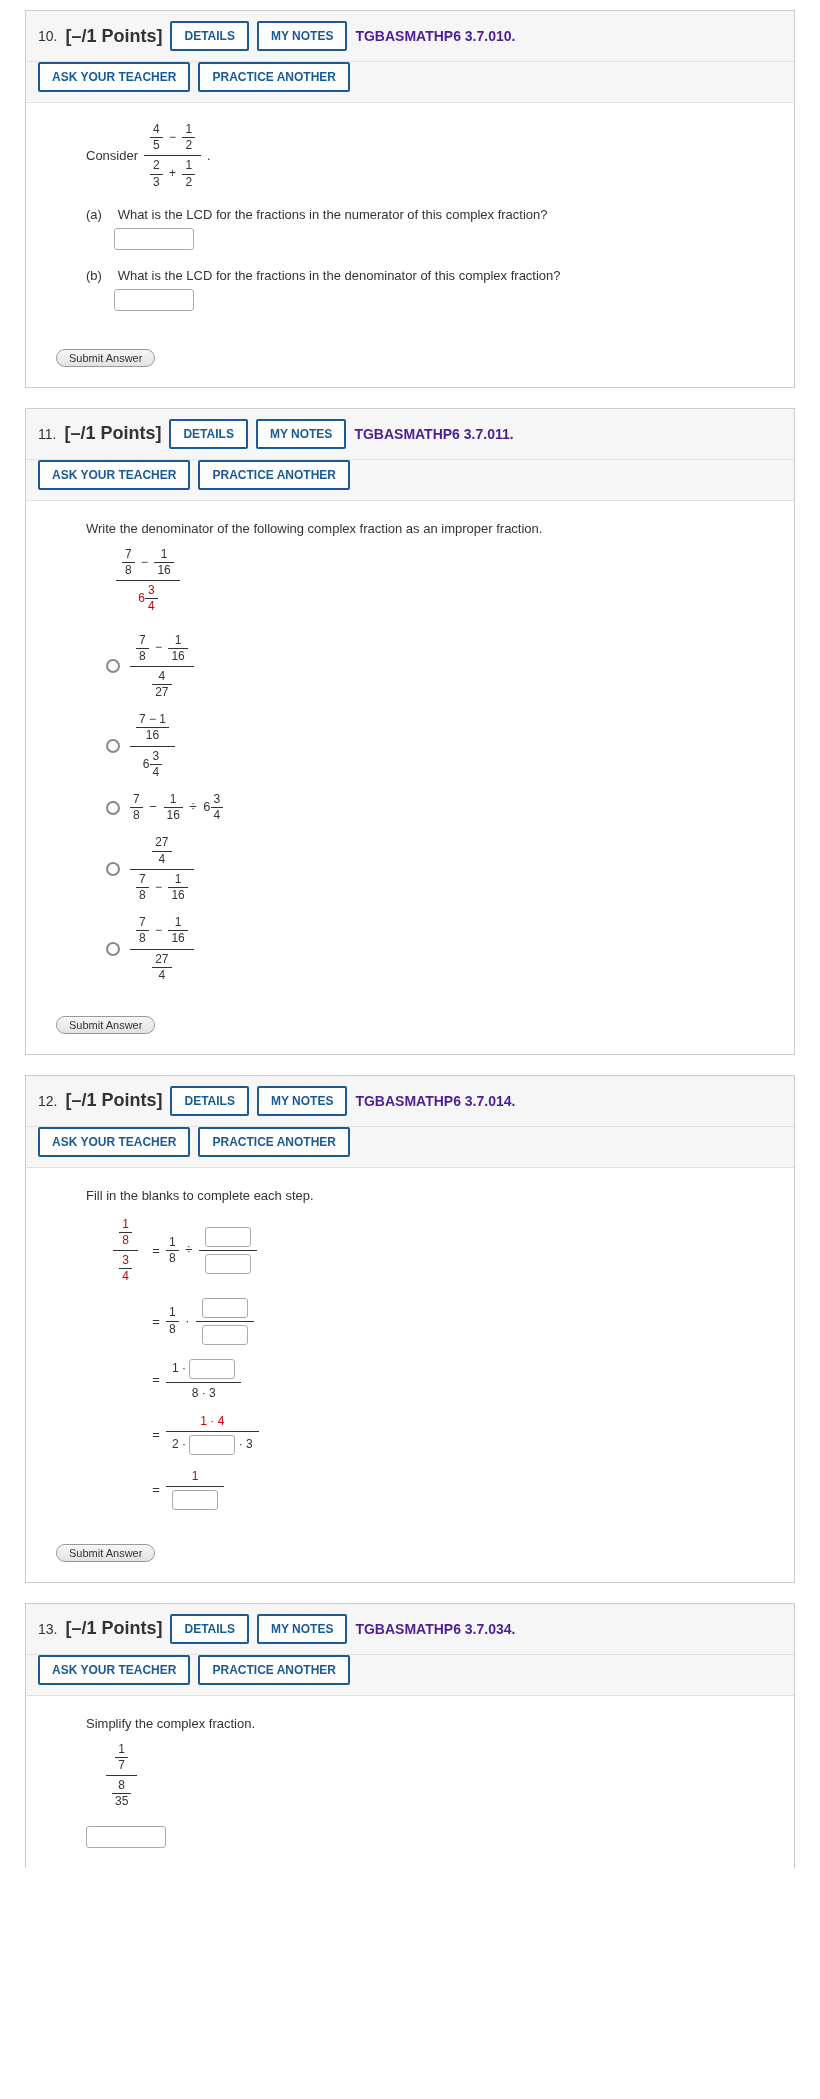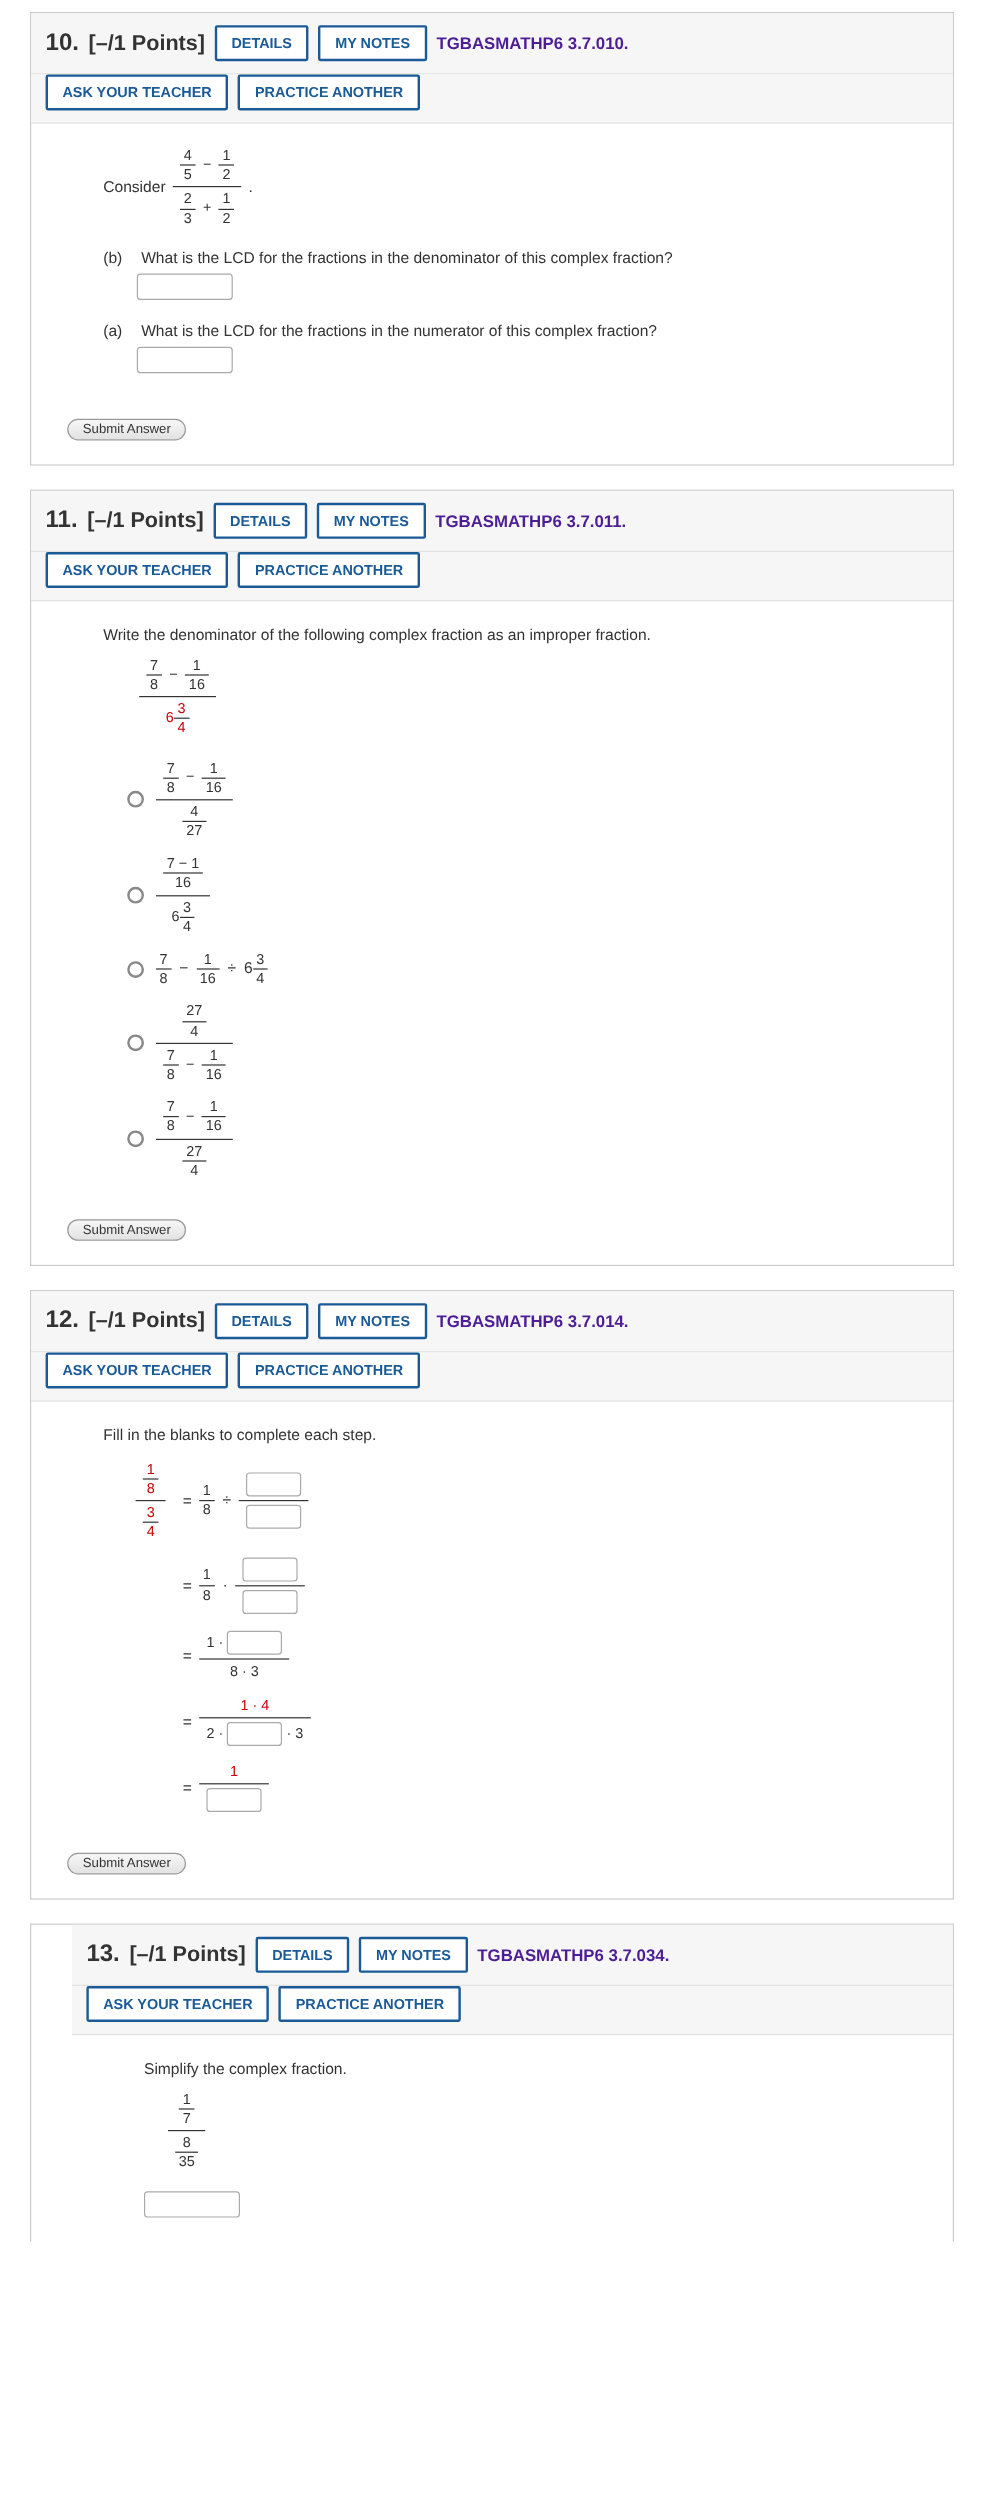--- a/index.html
+++ b/index.html
@@ -1,19 +1,19 @@
 <!DOCTYPE html>
 <html><head>
 <meta charset="utf-8">
 <style>
   * { box-sizing: border-box; margin: 0; padding: 0; }
   body { font-family: Arial, Helvetica, sans-serif; font-size: 13px; color: #333; background: #fff; width: 820px; padding: 10px 25px 40px 25px; }
   .question { border: 1px solid #ccc; margin-bottom: 20px; background: #fff; }
   .q-header { background: #f6f6f6; padding: 10px 12px; border-bottom: 1px solid #e2e2e2; display: flex; flex-wrap: wrap; align-items: center; gap: 8px; }
-  .q-num { font-weight: bold; font-size: 20px; }
+  .q-num { font-weight: normal; font-size: 14px; }
   .points { font-weight: bold; font-size: 18px; }
   .btn { border: 2px solid #1a5a96; color: #1a5a96; background: #fff; padding: 6px 12px; font-weight: bold; font-size: 12px; cursor: pointer; border-radius: 2px; }
   .source { font-weight: bold; font-size: 14px; color: #4c1d95; }
   .q-header-row2 { background: #f6f6f6; padding: 0 12px 10px 12px; display: flex; gap: 8px; border-bottom: 1px solid #e2e2e2; }
   .q-body { padding: 20px 30px 20px 60px; font-size: 13px; }
   .prompt { margin-bottom: 12px; }
   .frac { display: inline-block; vertical-align: middle; text-align: center; font-size: 12px; line-height: 1.1; }
   .frac .n { display: block; border-bottom: 1px solid #333; padding: 0 3px 1px; }
   .frac .d { display: block; padding: 1px 3px 0; }
   .cfrac { display: inline-block; vertical-align: middle; text-align: center; font-size: 12px; }
@@ -65,27 +65,27 @@
         </span>
         <span class="bot">
           <span class="frac"><span class="n">2</span><span class="d">3</span></span>
           <span class="plus">+</span>
           <span class="frac"><span class="n">1</span><span class="d">2</span></span>
         </span>
       </span>
       <span>.</span>
     </div>
     <div class="part">
+      <span class="part-label">(a)</span>
+      <span class="part-text">What is the LCD for the fractions in the numerator of this complex fraction?</span><br>
+      <span class="part-label"></span><input class="answer-input" style="">
+    </div>
+    <div class="part">
       <span class="part-label">(b)</span>
       <span class="part-text">What is the LCD for the fractions in the denominator of this complex fraction?</span><br>
-      <span class="part-label"></span><input class="answer-input" style="">
-    </div>
-    <div class="part">
-      <span class="part-label">(a)</span>
-      <span class="part-text">What is the LCD for the fractions in the numerator of this complex fraction?</span><br>
       <span class="part-label"></span><input class="answer-input" style="">
     </div>
     <button class="submit-btn">Submit Answer</button>
   </div>
 </div>
 
 <div class="question">
   <div class="q-header">
     <span class="q-num">11.</span>
     <span class="points">[–/1 Points]</span>
@@ -237,21 +237,21 @@
         <span class="cfrac">
           <span class="top red">1</span>
           <span class="bot"><input class="small-input" style=""></span>
         </span>
       </div>
     </div>
     <button class="submit-btn">Submit Answer</button>
   </div>
 </div>
 
-<div class="question" style="border-bottom:none;padding-left:34px;">
+<div class="question" style="border-bottom:none;">
   <div class="q-header">
     <span class="q-num">13.</span>
     <span class="points">[–/1 Points]</span>
     <button class="btn">DETAILS</button>
     <button class="btn">MY NOTES</button>
     <span class="source">TGBASMATHP6 3.7.034.</span>
   </div>
   <div class="q-header-row2">
     <button class="btn">ASK YOUR TEACHER</button>
     <button class="btn">PRACTICE ANOTHER</button>

